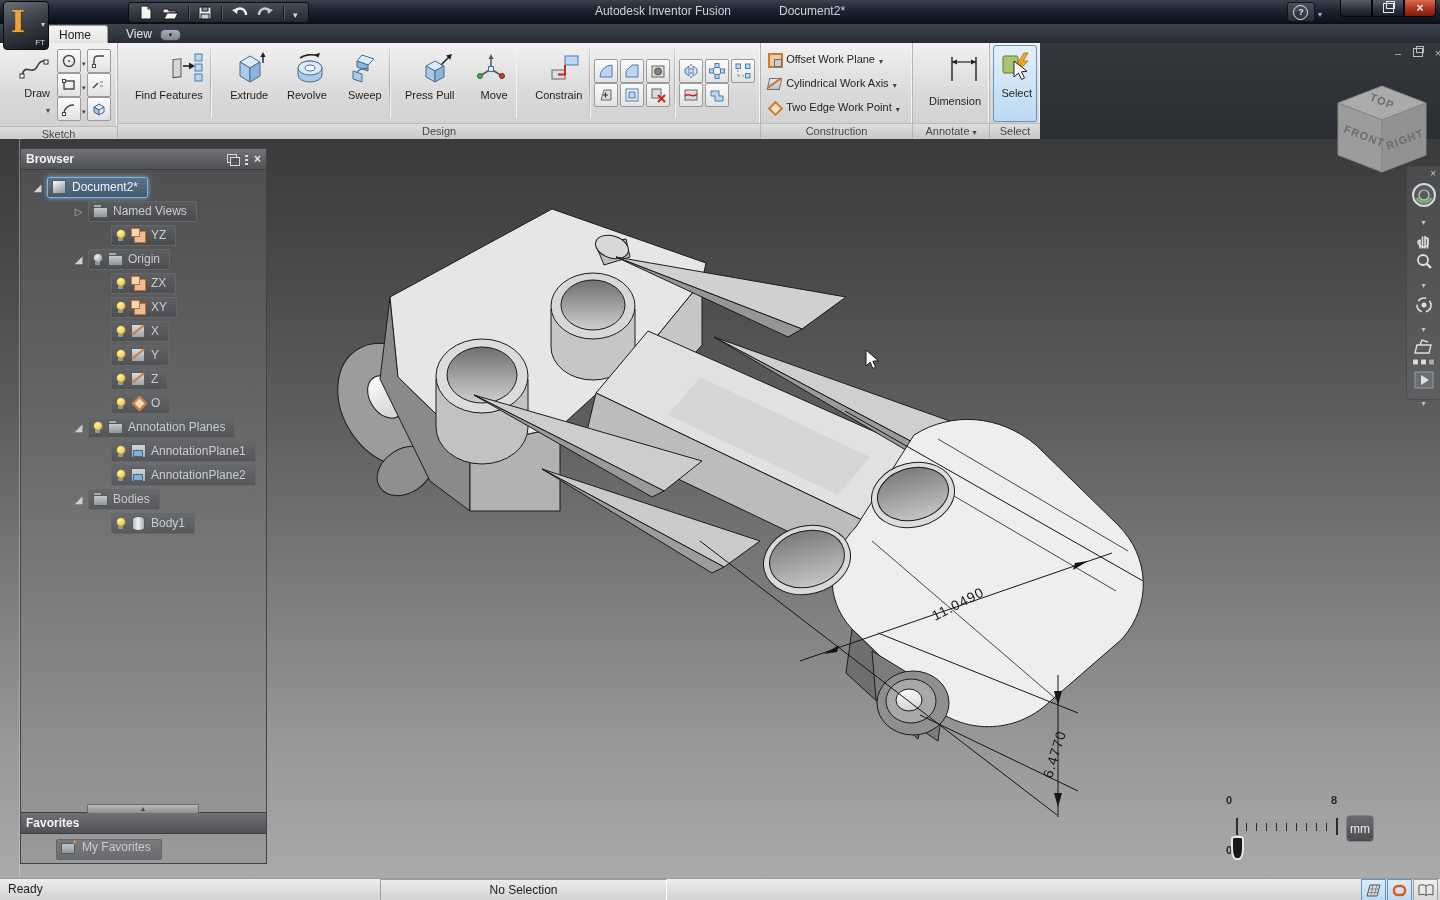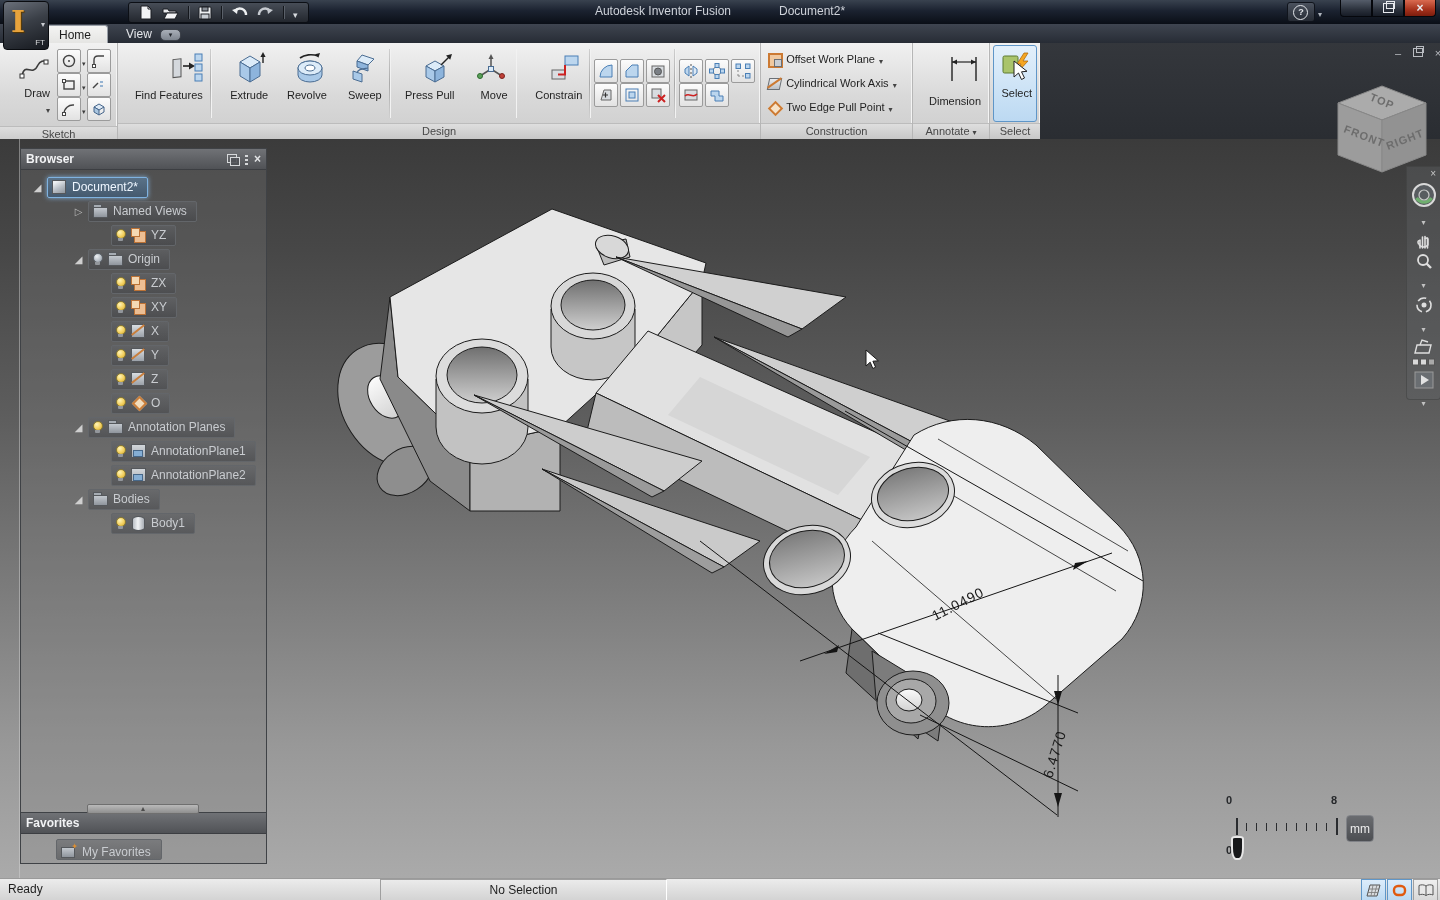--- a/index.html
+++ b/index.html
@@ -184,21 +184,21 @@
   .ti-body::before{content:"";position:absolute;left:2px;top:1px;width:11px;height:13px;border:1px solid #55585c;
     border-radius:50% / 22%;background:linear-gradient(90deg,#b9bec4,#f1f3f5 45%,#a9aeb5);}
 
   
   #vsplit{position:absolute;left:87px;top:804px;width:110px;height:8px;z-index:21;
     background:linear-gradient(#b9b9b9,#8f8f8f);border:1px solid #6f6f6f;border-radius:2px;
     display:flex;align-items:center;justify-content:center;}
   #vsplit::after{content:"▴";font-size:8px;color:#4c4c4c;line-height:6px;}
   #favorites{position:absolute;left:20px;top:812px;width:245px;height:50px;z-index:20;
     background:rgba(124,124,124,.30);border:1px solid #3f4246;}
-  #fav-item{position:absolute;left:35px;top:26px;display:inline-flex;align-items:flex-end;gap:5px;
+  #fav-item{position:absolute;left:35px;top:26px;display:inline-flex;align-items:flex-start;gap:5px;
     height:19px;padding:0 10px 0 3px;border:1px solid #63666a;border-radius:2px;
     color:#c9ccd0;font-size:12px;background:linear-gradient(rgba(98,100,104,.55),rgba(66,68,72,.55));}
   .fav-folder{position:relative;width:17px;height:15px;}
   .fav-folder::after{content:"";position:absolute;left:1px;top:3px;width:12px;height:9px;
     background:linear-gradient(#c3c8ce,#8f959d);border:1px solid #55585c;}
   .fav-folder::before{content:"✦";position:absolute;right:-1px;top:-2px;font-size:8px;color:#e09030;z-index:2;}
 
   
   #statusbar{position:absolute;left:0;top:878px;width:1440px;height:22px;
     background:linear-gradient(#ececec,#d2d2d2);border-top:1px solid #9a9a9a;font-size:12px;color:#1e1e1e;}
@@ -519,21 +519,21 @@
             </div>
 
             <div class="crow">
               <span class="cic cic-workaxis"></span>
               <span class="clabel">Cylindrical Work Axis</span>
               <span class="caret-after"></span>
             </div>
 
             <div class="crow">
               <span class="cic cic-workpoint"></span>
-              <span class="clabel">Two Edge Pull Point</span>
+              <span class="clabel">Two Edge Work Point</span>
               <span class="caret-after"></span>
             </div>
           </div>
       </div>
       <div class="rlabel">Construction</div>
     </div>
 
     <div class="rpanel" style="width:76px;">
       <div class="rcontent" style="justify-content:center;">
         <div class="bigbtn" style="width:66px;gap:10px;">

